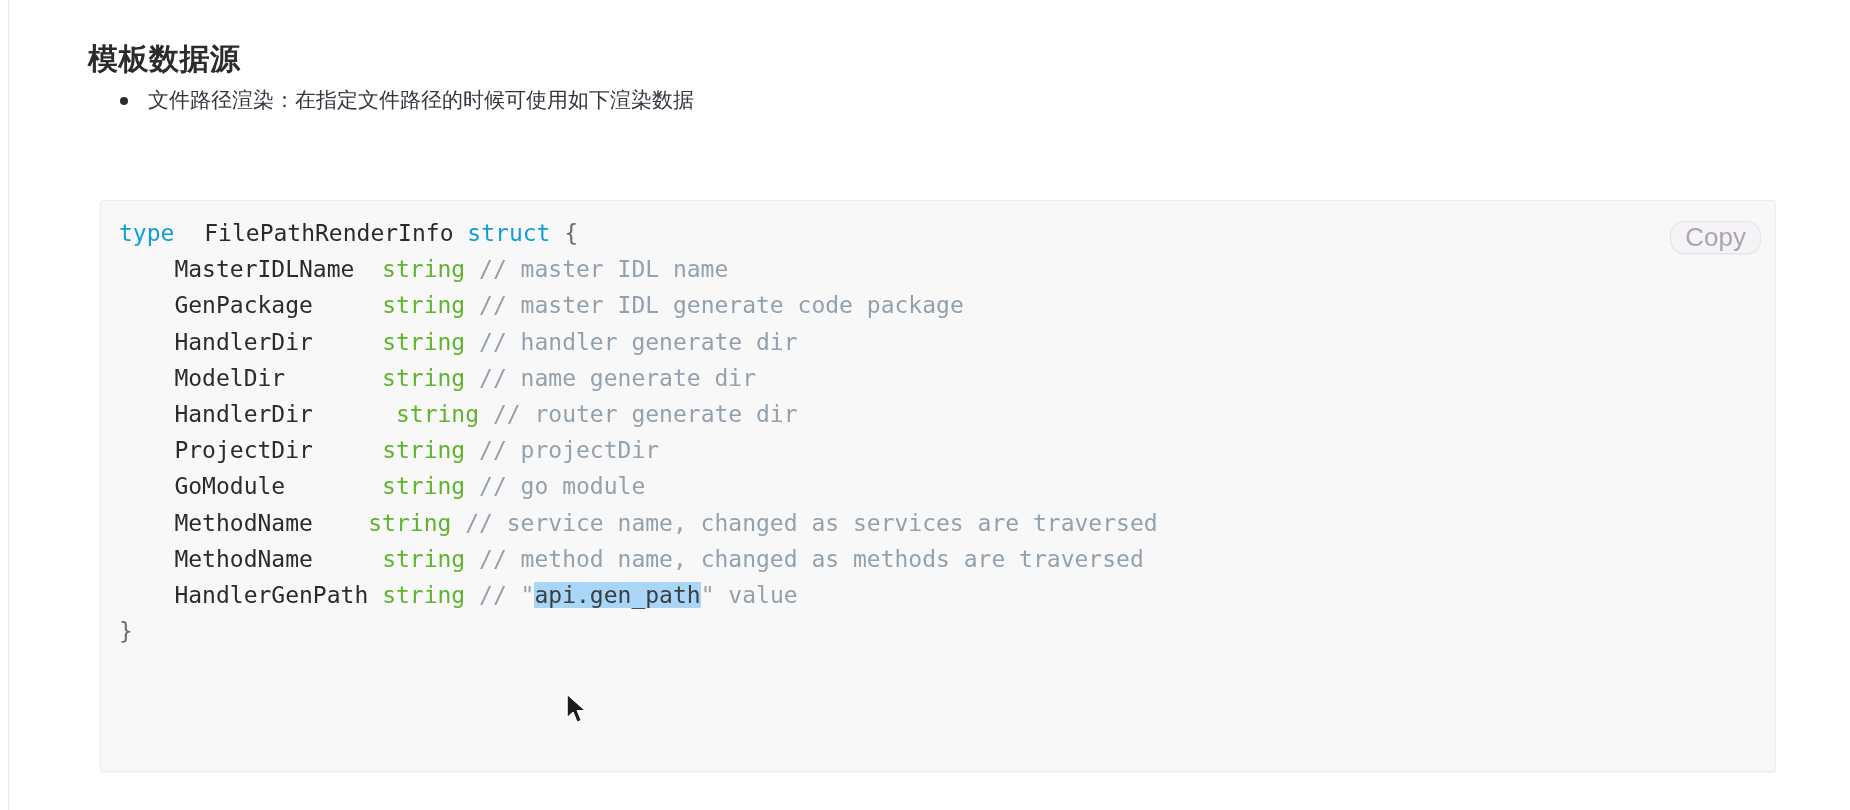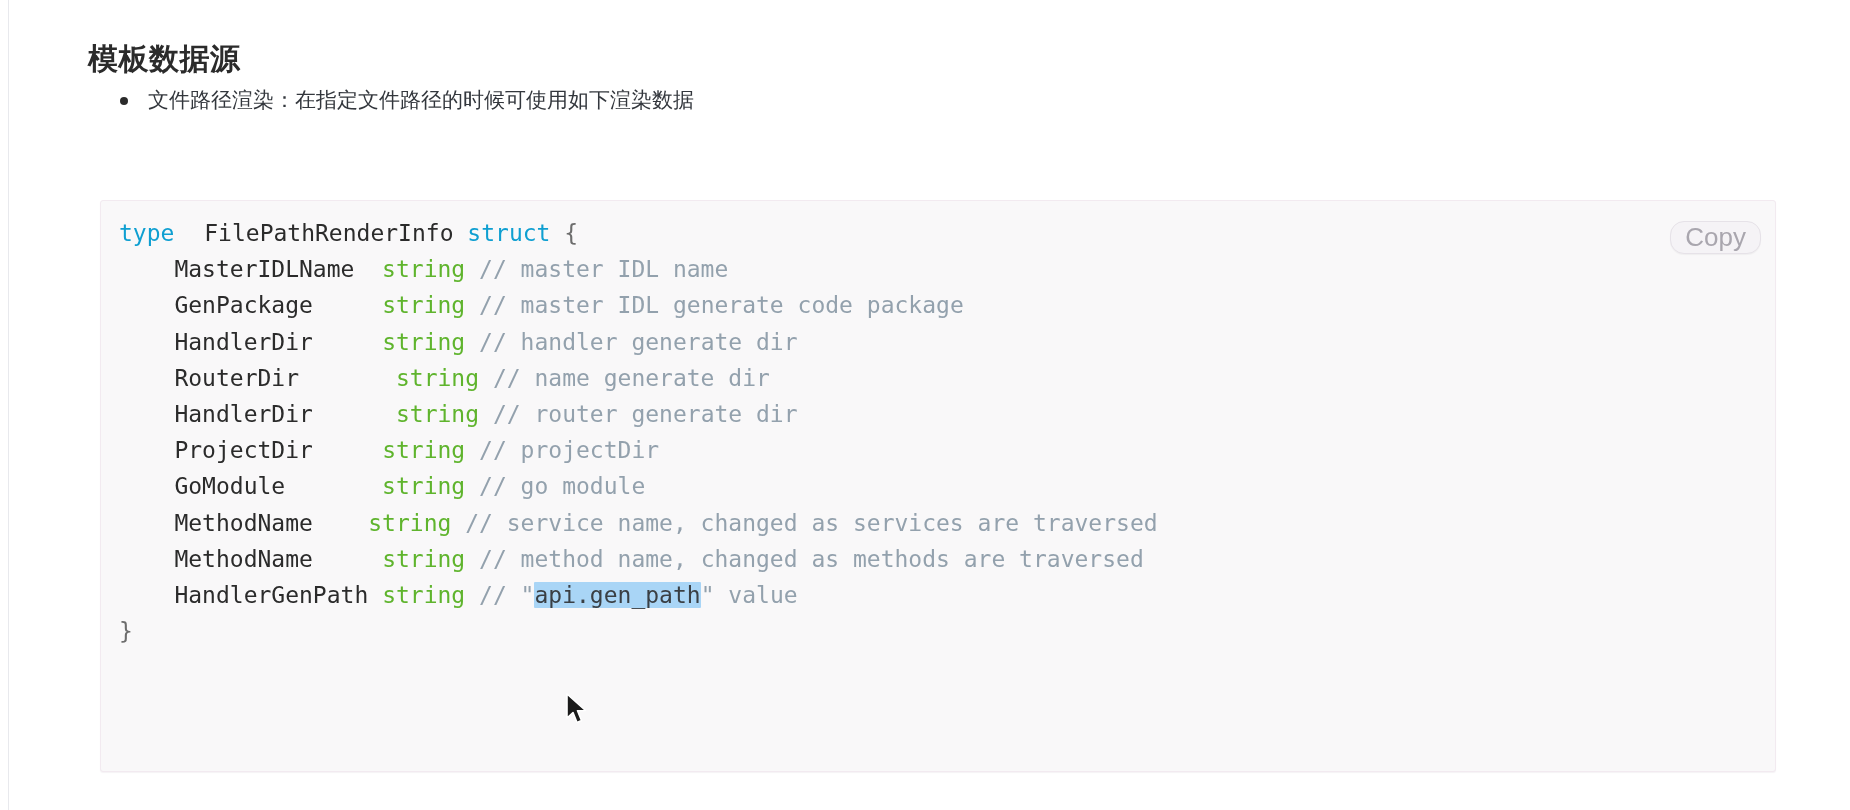--- a/index.html
+++ b/index.html
@@ -164,21 +164,21 @@
     </ul>
 
     <div class="code-block">
 
       <button class="copy-button">Copy</button>
 
       <pre class="code" id="code-content"><span class="tok-kw">type</span><span class="tok-ident"> </span><span class="tok-type">FilePathRenderInfo</span><span class="tok-ident"> </span><span class="tok-kw">struct</span><span class="tok-ident"> </span><span class="tok-punct">{</span>
     <span class="tok-ident">MasterIDLName</span>  <span class="tok-builtin">string</span> <span class="tok-comment">// master IDL name</span>
     <span class="tok-ident">GenPackage</span>     <span class="tok-builtin">string</span> <span class="tok-comment">// master IDL generate code package</span>
     <span class="tok-ident">HandlerDir</span>     <span class="tok-builtin">string</span> <span class="tok-comment">// handler generate dir</span>
-    <span class="tok-ident">RouterDir</span>       <span class="tok-builtin">string</span> <span class="tok-comment">// name generate dir</span>
+    <span class="tok-ident">ModelDir</span>       <span class="tok-builtin">string</span> <span class="tok-comment">// name generate dir</span>
     <span class="tok-ident">HandlerDir</span>      <span class="tok-builtin">string</span> <span class="tok-comment">// router generate dir</span>
     <span class="tok-ident">ProjectDir</span>     <span class="tok-builtin">string</span> <span class="tok-comment">// projectDir</span>
     <span class="tok-ident">GoModule</span>       <span class="tok-builtin">string</span> <span class="tok-comment">// go module</span>
     <span class="tok-ident">MethodName</span>    <span class="tok-builtin">string</span> <span class="tok-comment">// service name, changed as services are traversed</span>
     <span class="tok-ident">MethodName</span>     <span class="tok-builtin">string</span> <span class="tok-comment">// method name, changed as methods are traversed</span>
     <span class="tok-ident">HandlerGenPath</span> <span class="tok-builtin">string</span> <span class="tok-comment">// "</span><span class="tok-comment sel">api.gen_path</span><span class="tok-comment">" value</span>
 <span class="tok-punct">}</span></pre>
 
       <svg class="mouse-cursor" viewBox="0 0 26 34" xmlns="http://www.w3.org/2000/svg">
         <path d="M2 1 L2 25 L8 19.5 L12 29.5 L16.5 27.5 L12.5 17.8 L20.5 17.5 Z" fill="#1b1b1b" stroke="#ffffff" stroke-width="1.6" stroke-linejoin="round"></path>

